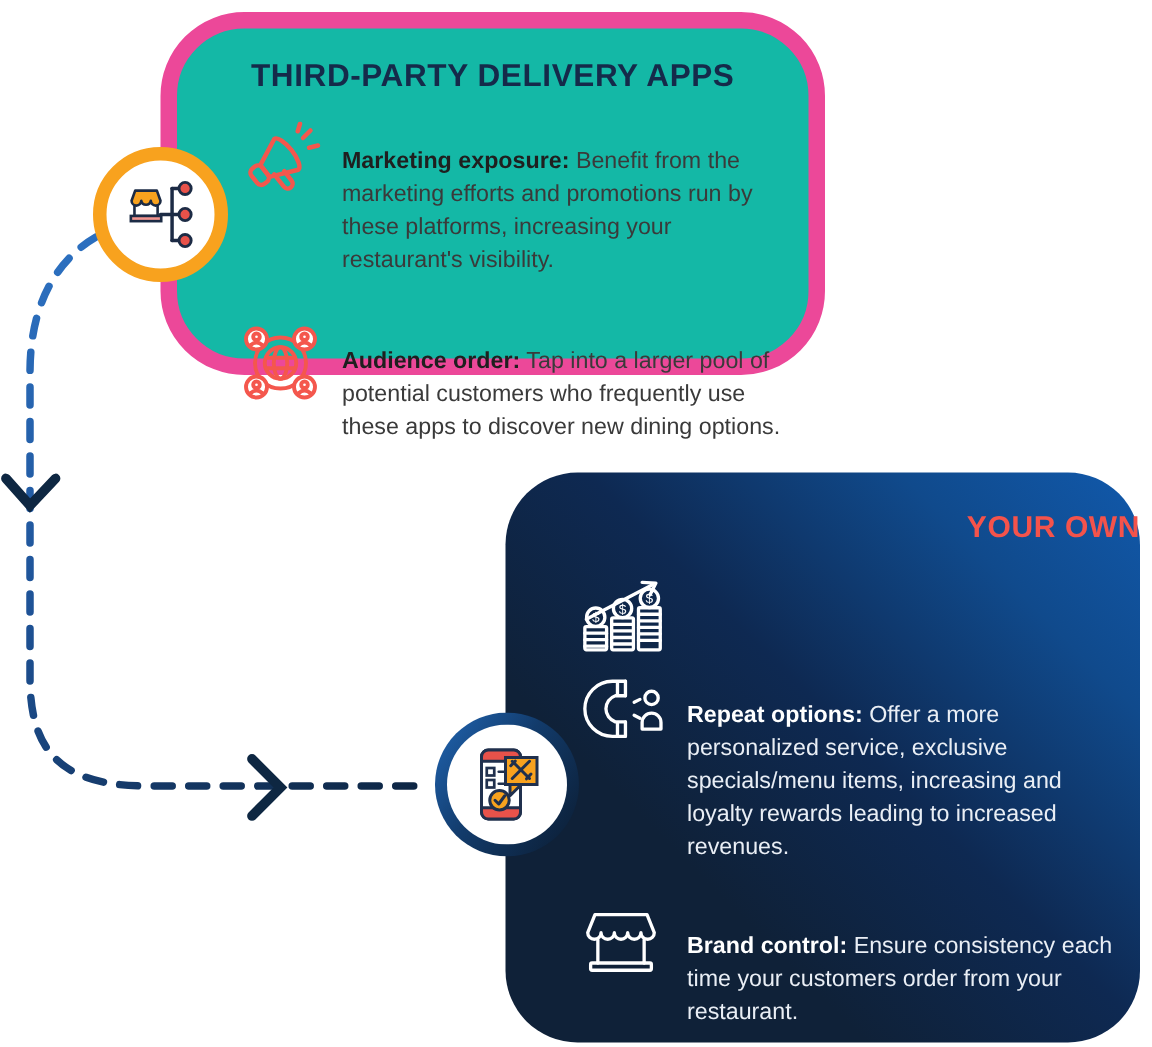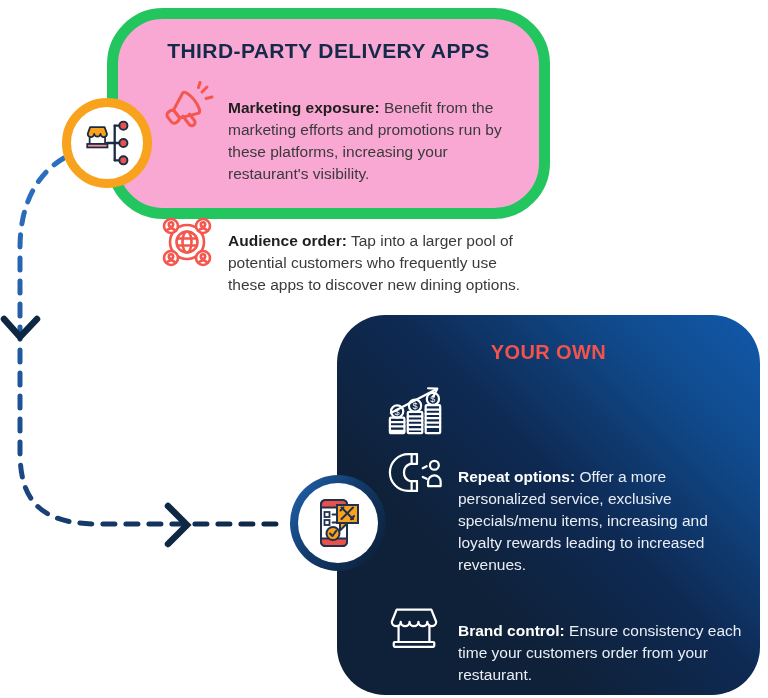--- a/index.html
+++ b/index.html
@@ -10,24 +10,24 @@
     position:relative;
     overflow:hidden;
   }
   .canvas{position:absolute;inset:0;width:768px;height:698px;}
 
   
   #connector-svg{position:absolute;left:0;top:0;z-index:1;}
 
   
   .card-top{
-    position:absolute;left:107px;top:8px;width:443px;height:211px;
-    box-sizing:border-box;
-    background:#f9a8d4;
-    border:11px solid #22c55e;
+    position:absolute;left:107px;top:8px;width:443px;height:242px;
+    box-sizing:border-box;
+    background:#14b8a6;
+    border:11px solid #ec4899;
     border-radius:56px;
     z-index:2;
   }
   .card-top .title{
     margin:20px 14px 0 14px;
     text-align:center;
     font-size:21px;font-weight:800;letter-spacing:.4px;
     color:#152A4A;
   }
   .card-top .items{
@@ -57,21 +57,21 @@
   
   .card-bottom{
     position:absolute;left:337px;top:315px;width:423px;height:380px;
     box-sizing:border-box;
     background:linear-gradient(225deg,#1159AB 0%,#104A8C 20%,#0E2952 46%,#0F2138 70%,#0F2138 100%);
     border-radius:48px;
     z-index:2;
   }
   .card-bottom .title{
     margin-top:24px;
-    text-align:center;
+    text-align:right;
     font-size:20px;line-height:26px;font-weight:800;letter-spacing:.4px;
     color:#F4534B;
   }
   .card-bottom .items{
     margin-top:14px;
     padding-left:50px;
     display:flex;flex-direction:column;gap:13px;
   }
   .card-bottom .item-icon{flex:0 0 58px;width:58px;height:56px;}
   .card-bottom .item-text{

